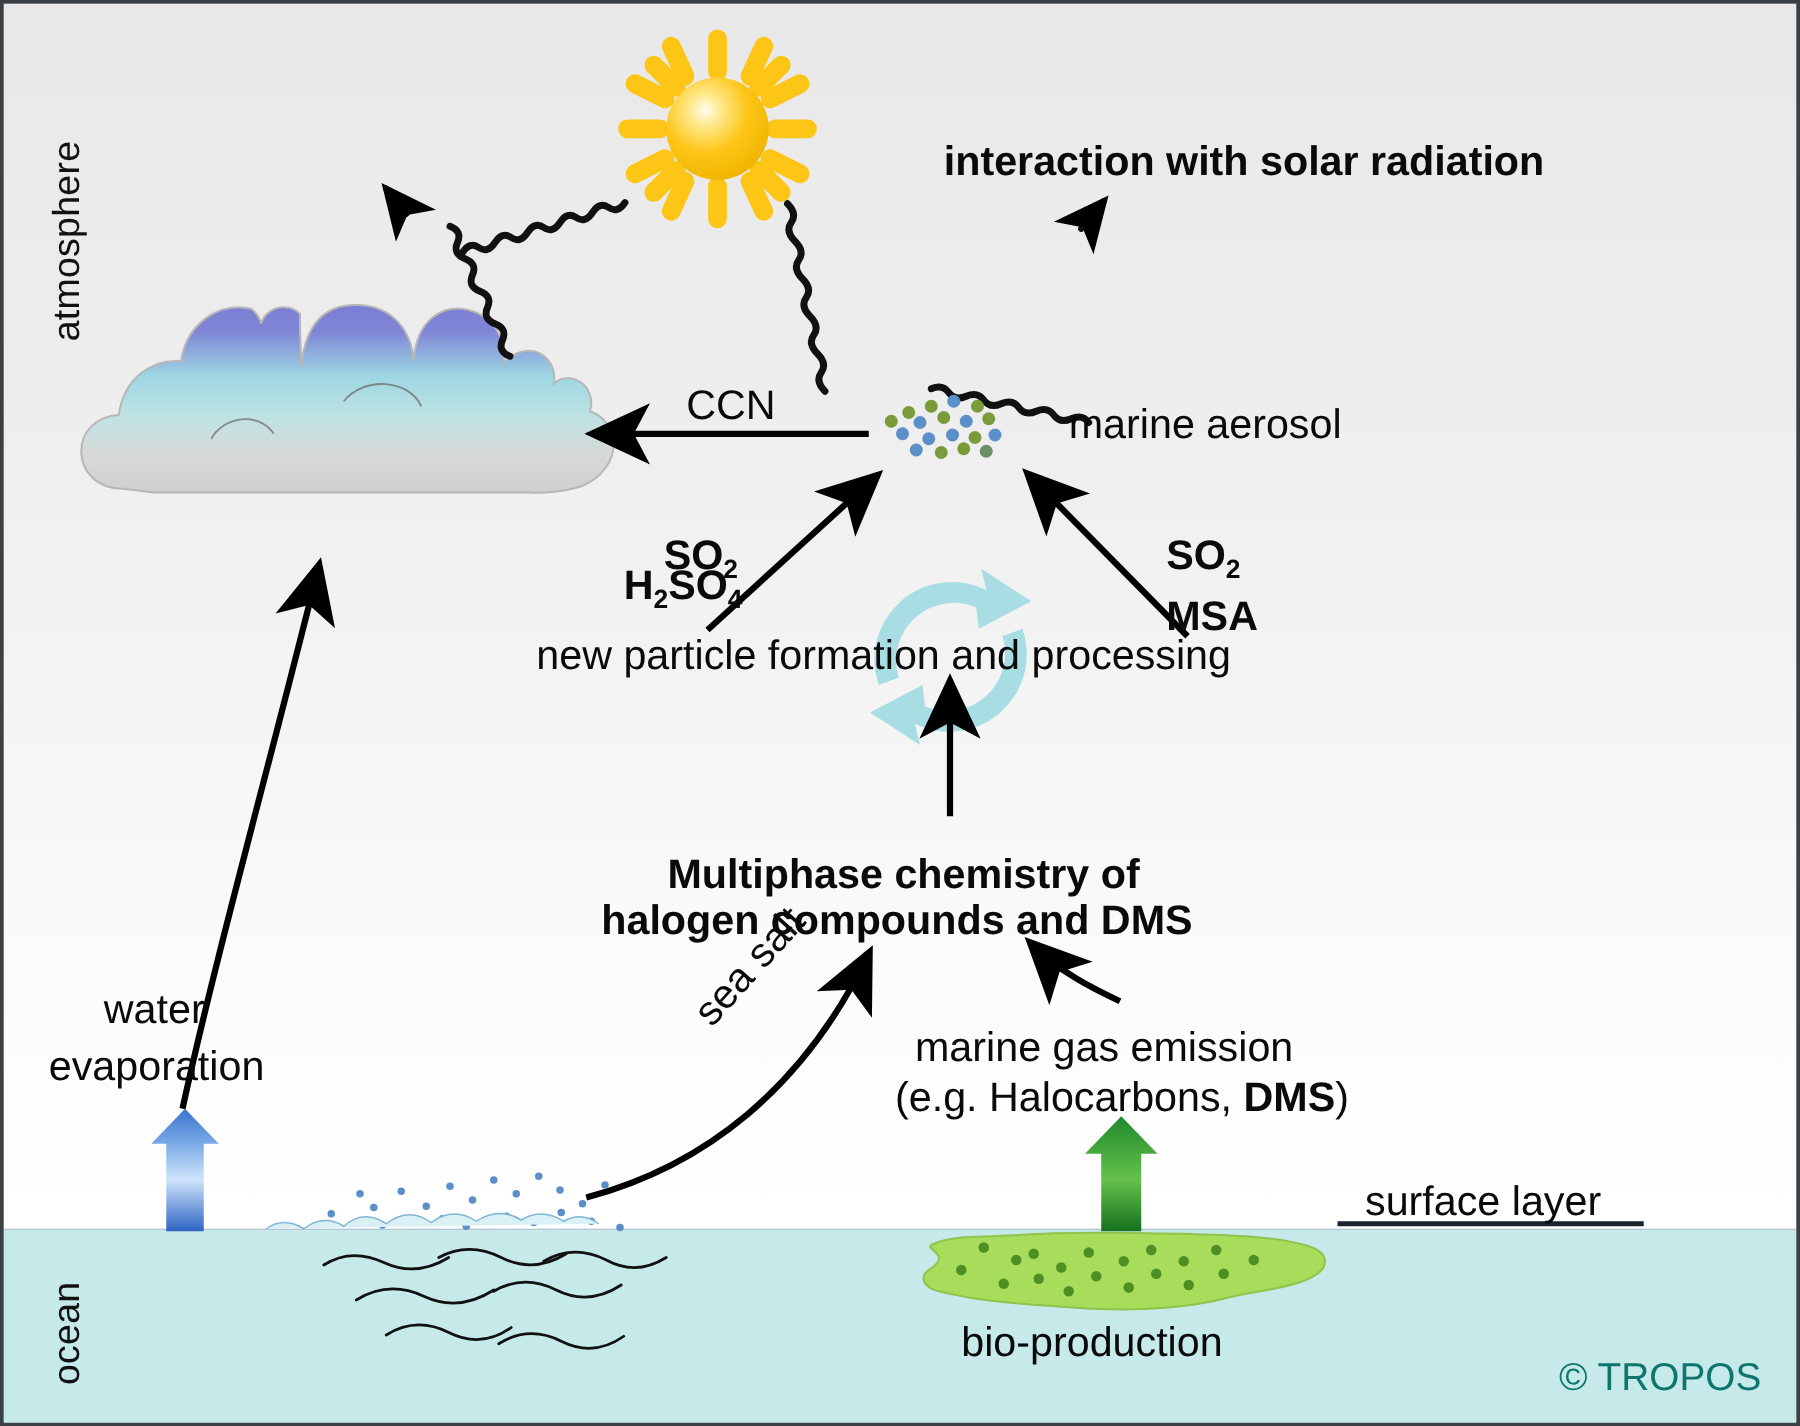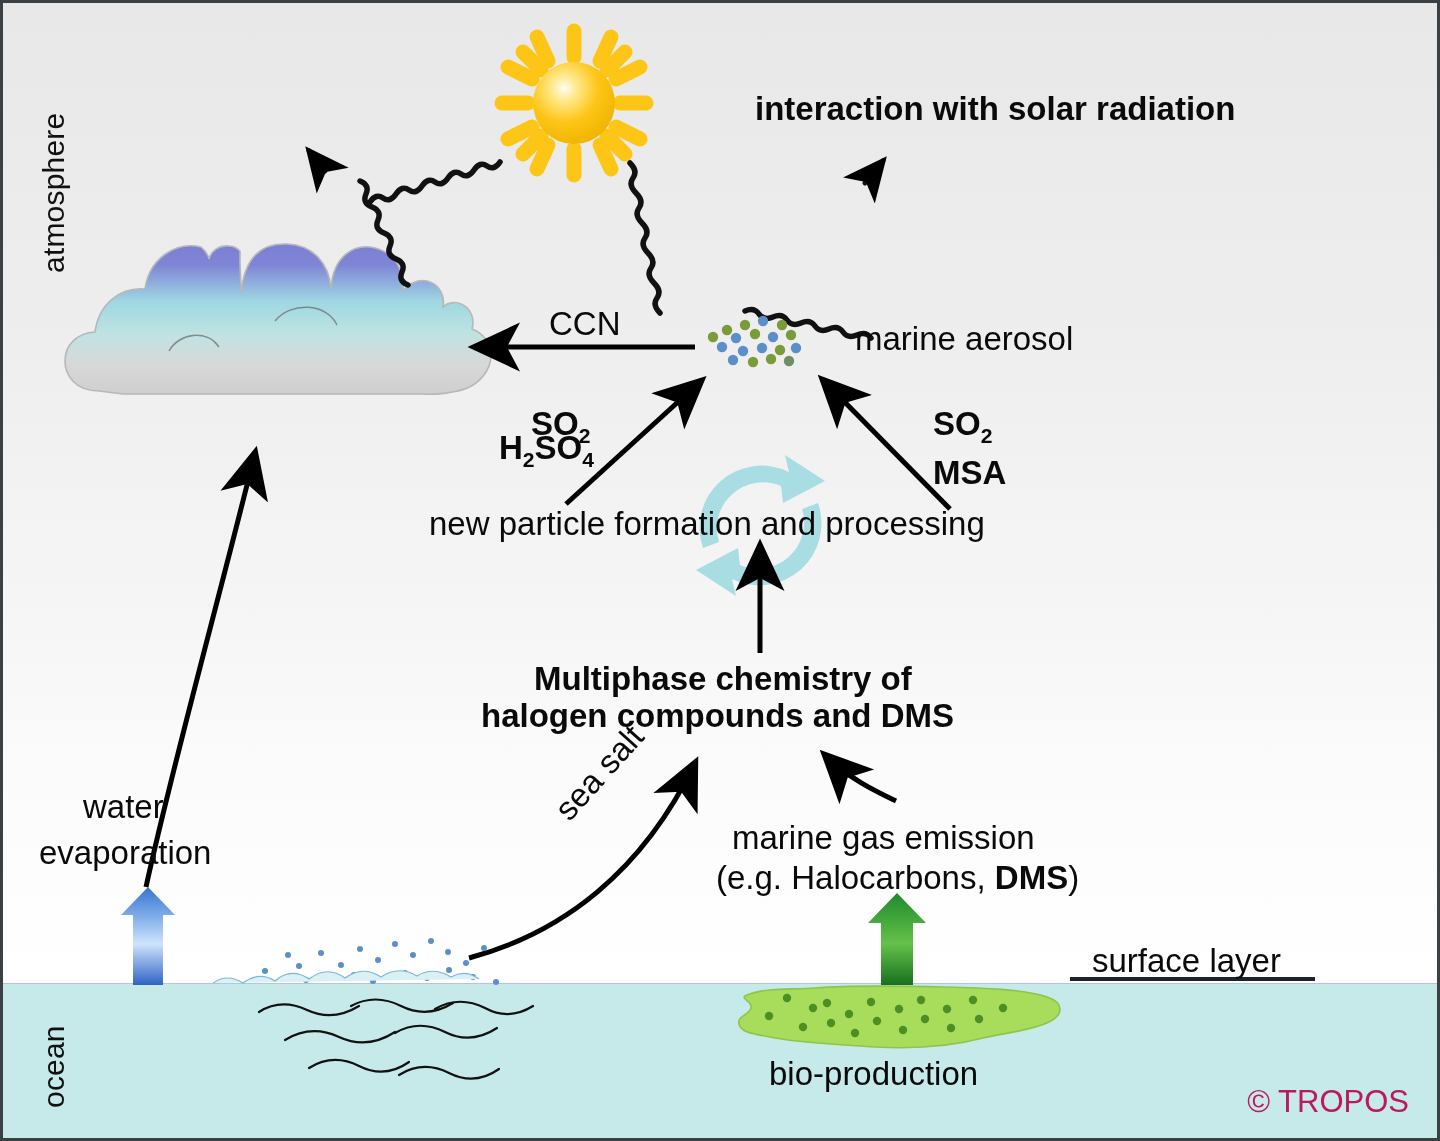--- a/index.html
+++ b/index.html
@@ -7,25 +7,25 @@
   #stage{position:relative;width:1440px;height:1141px;overflow:hidden;
          border:3px solid #3a4044;box-sizing:border-box;background:#fff;}
   #atmosphere{position:absolute;left:0;top:0;width:100%;height:980px;
               background:linear-gradient(to bottom,#e8e8e8 0%,#ededed 30%,#f5f5f5 60%,#fcfcfc 82%,#ffffff 100%);}
   #ocean{position:absolute;left:0;top:980px;width:100%;height:161px;
          background:#c6e9ea;border-top:1.5px solid #b9c4d8;}
   .vlabel{position:absolute;font-size:30px;color:#111;letter-spacing:.2px;
           transform-origin:0 0;transform:rotate(-90deg);white-space:nowrap;}
   .txt{position:absolute;color:#0a0a0a;white-space:nowrap;line-height:1.12;}
   .big{font-size:33px;}
-  .bold{font-weight:bold;}
+  .bold{font-weight:bold;margin-top:20px;}
   sub{font-size:.64em;}
   svg{position:absolute;left:0;top:0;overflow:visible;}
   #svg-main{width:1440px;height:1141px;}
-  .tropos{position:absolute;right:28px;bottom:18px;font-size:31px;color:#be185d;white-space:nowrap;}
+  .tropos{position:absolute;right:28px;bottom:18px;font-size:31px;color:#0f766e;white-space:nowrap;}
 </style>
 </head>
 <body>
 
 <div id="stage">
 
   <div id="atmosphere"></div>
   <div id="ocean"></div>
 
   <div class="vlabel" style="left:34px;top:270px;">atmosphere</div>

